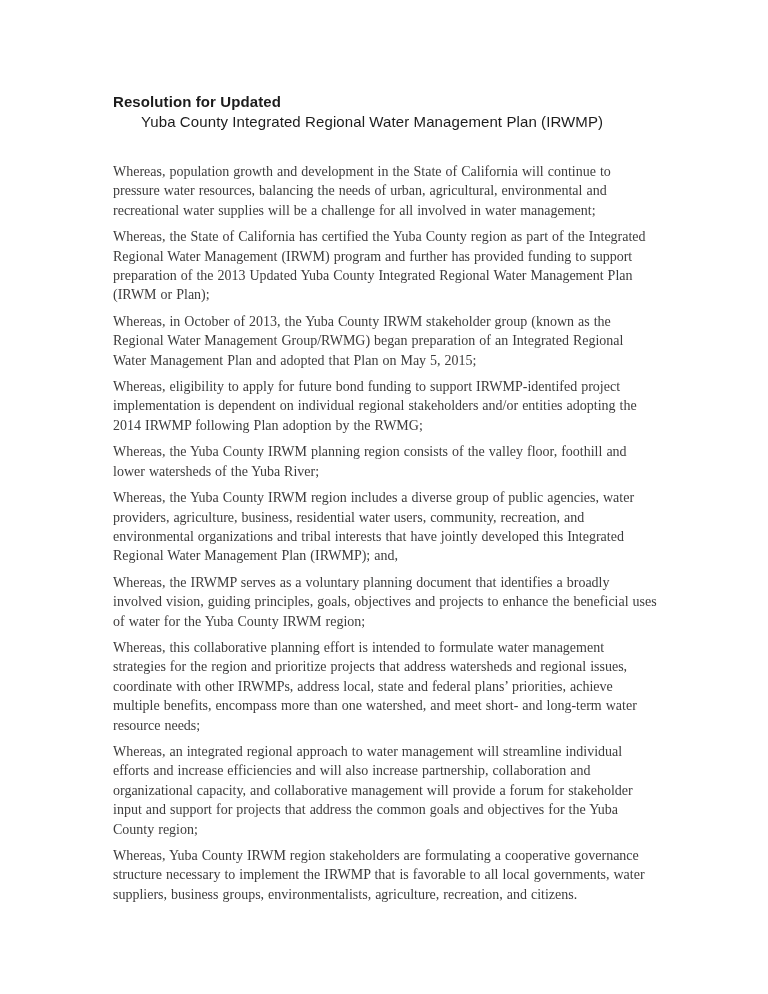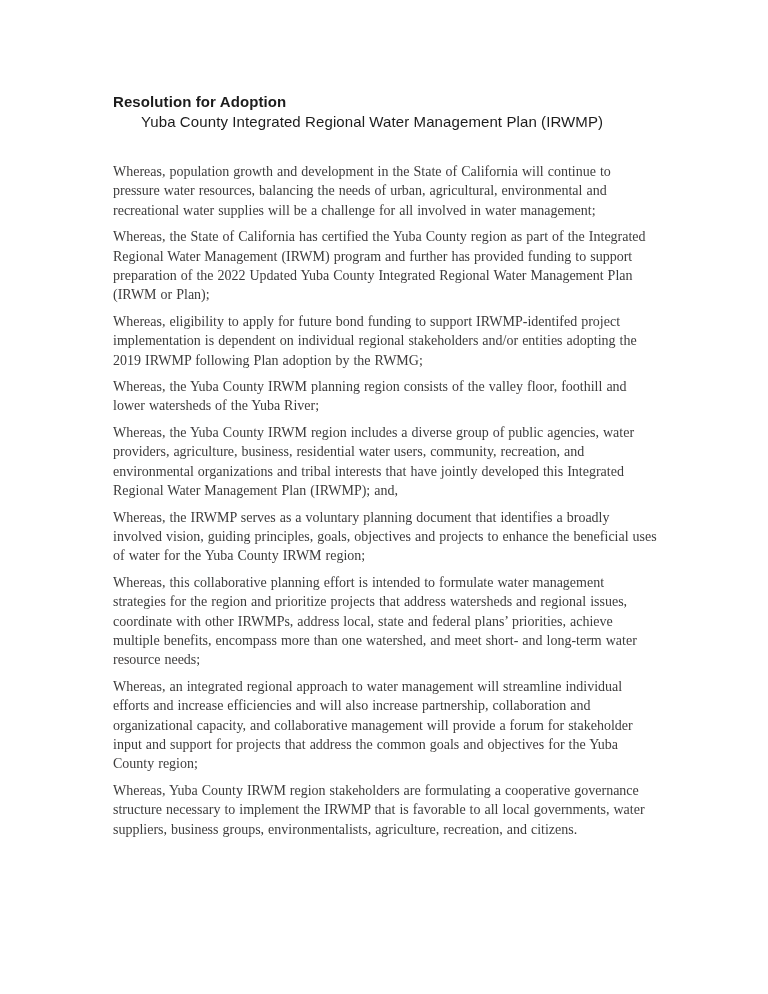--- a/index.html
+++ b/index.html
@@ -46,27 +46,28 @@
     margin: 0 0 7px 0;
     text-align: left;
     word-spacing: 0.5px;
   }
 </style>
 </head>
 <body>
 
 <div class="page">
   <div class="doc-header">
-    <div class="doc-title">Resolution for Adoption</div>
+    <div class="doc-title">Resolution for Updated</div>
     <div class="doc-subtitle">Yuba County Integrated Regional Water Management Plan (IRWMP)</div>
   </div>
   <div class="doc-body">
       <p class="para">Whereas, population growth and development in the State of California will continue to pressure water resources, balancing the needs of urban, agricultural, environmental and recreational water supplies will be a challenge for all involved in water management;</p>
-      <p class="para">Whereas, the State of California has certified the Yuba County region as part of the Integrated Regional Water Management (IRWM) program and further has provided funding to support preparation of the 2022 Updated Yuba County Integrated Regional Water Management Plan (IRWM or Plan);</p>
-      <p class="para">Whereas, eligibility to apply for future bond funding to support IRWMP-identifed project implementation is dependent on individual regional stakeholders and/or entities adopting the 2019 IRWMP following Plan adoption by the RWMG;</p>
+      <p class="para">Whereas, the State of California has certified the Yuba County region as part of the Integrated Regional Water Management (IRWM) program and further has provided funding to support preparation of the 2013 Updated Yuba County Integrated Regional Water Management Plan (IRWM or Plan);</p>
+      <p class="para">Whereas, in October of 2013, the Yuba County IRWM stakeholder group (known as the Regional Water Management Group/RWMG) began preparation of an Integrated Regional Water Management Plan and adopted that Plan on May 5, 2015;</p>
+      <p class="para">Whereas, eligibility to apply for future bond funding to support IRWMP-identifed project implementation is dependent on individual regional stakeholders and/or entities adopting the 2014 IRWMP following Plan adoption by the RWMG;</p>
       <p class="para">Whereas, the Yuba County IRWM planning region consists of the valley floor, foothill and lower watersheds of the Yuba River;</p>
       <p class="para">Whereas, the Yuba County IRWM region includes a diverse group of public agencies, water providers, agriculture, business, residential water users, community, recreation, and environmental organizations and tribal interests that have jointly developed this Integrated Regional Water Management Plan (IRWMP); and,</p>
       <p class="para">Whereas, the IRWMP serves as a voluntary planning document that identifies a broadly involved vision, guiding principles, goals, objectives and projects to enhance the beneficial uses of water for the Yuba County IRWM region;</p>
       <p class="para">Whereas, this collaborative planning effort is intended to formulate water management strategies for the region and prioritize projects that address watersheds and regional issues, coordinate with other IRWMPs, address local, state and federal plans’ priorities, achieve multiple benefits, encompass more than one watershed, and meet short- and long-term water resource needs;</p>
       <p class="para">Whereas, an integrated regional approach to water management will streamline individual efforts and increase efficiencies and will also increase partnership, collaboration and organizational capacity, and collaborative management will provide a forum for stakeholder input and support for projects that address the common goals and objectives for the Yuba County region;</p>
       <p class="para">Whereas, Yuba County IRWM region stakeholders are formulating a cooperative governance structure necessary to implement the IRWMP that is favorable to all local governments, water suppliers, business groups, environmentalists, agriculture, recreation, and citizens.</p>
     </div>
 </div>
 
 </body></html>

